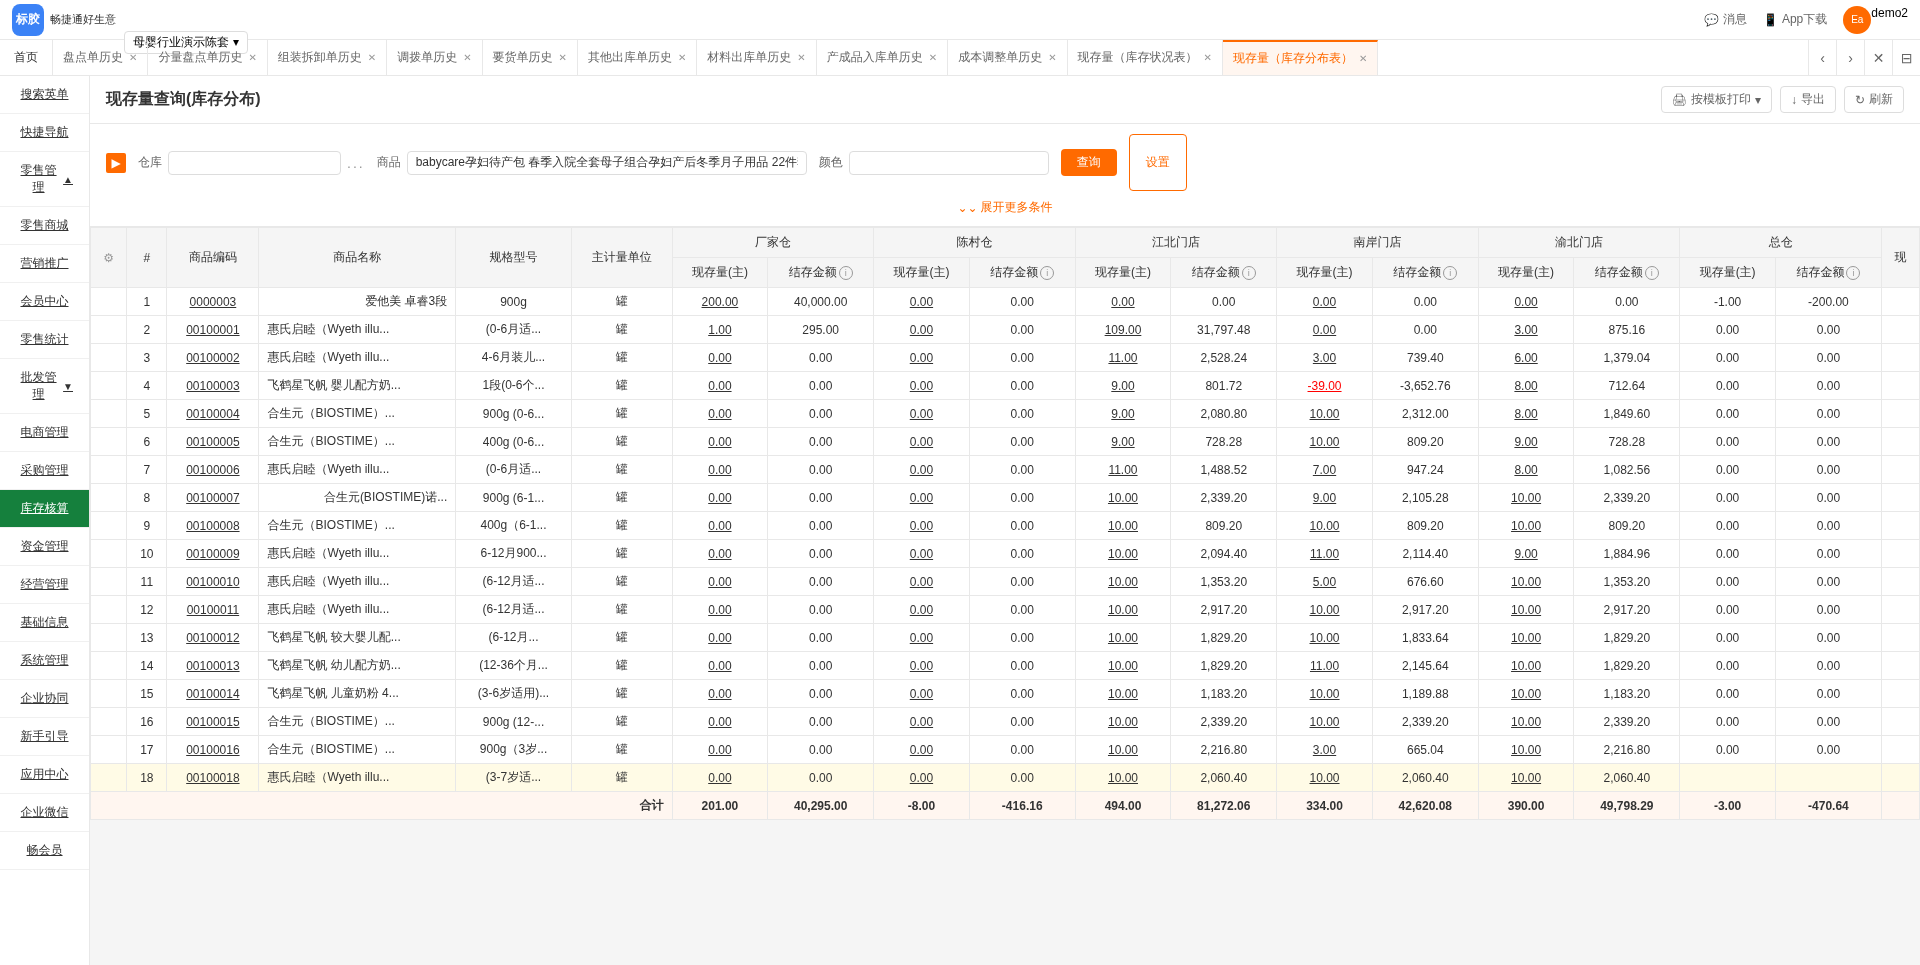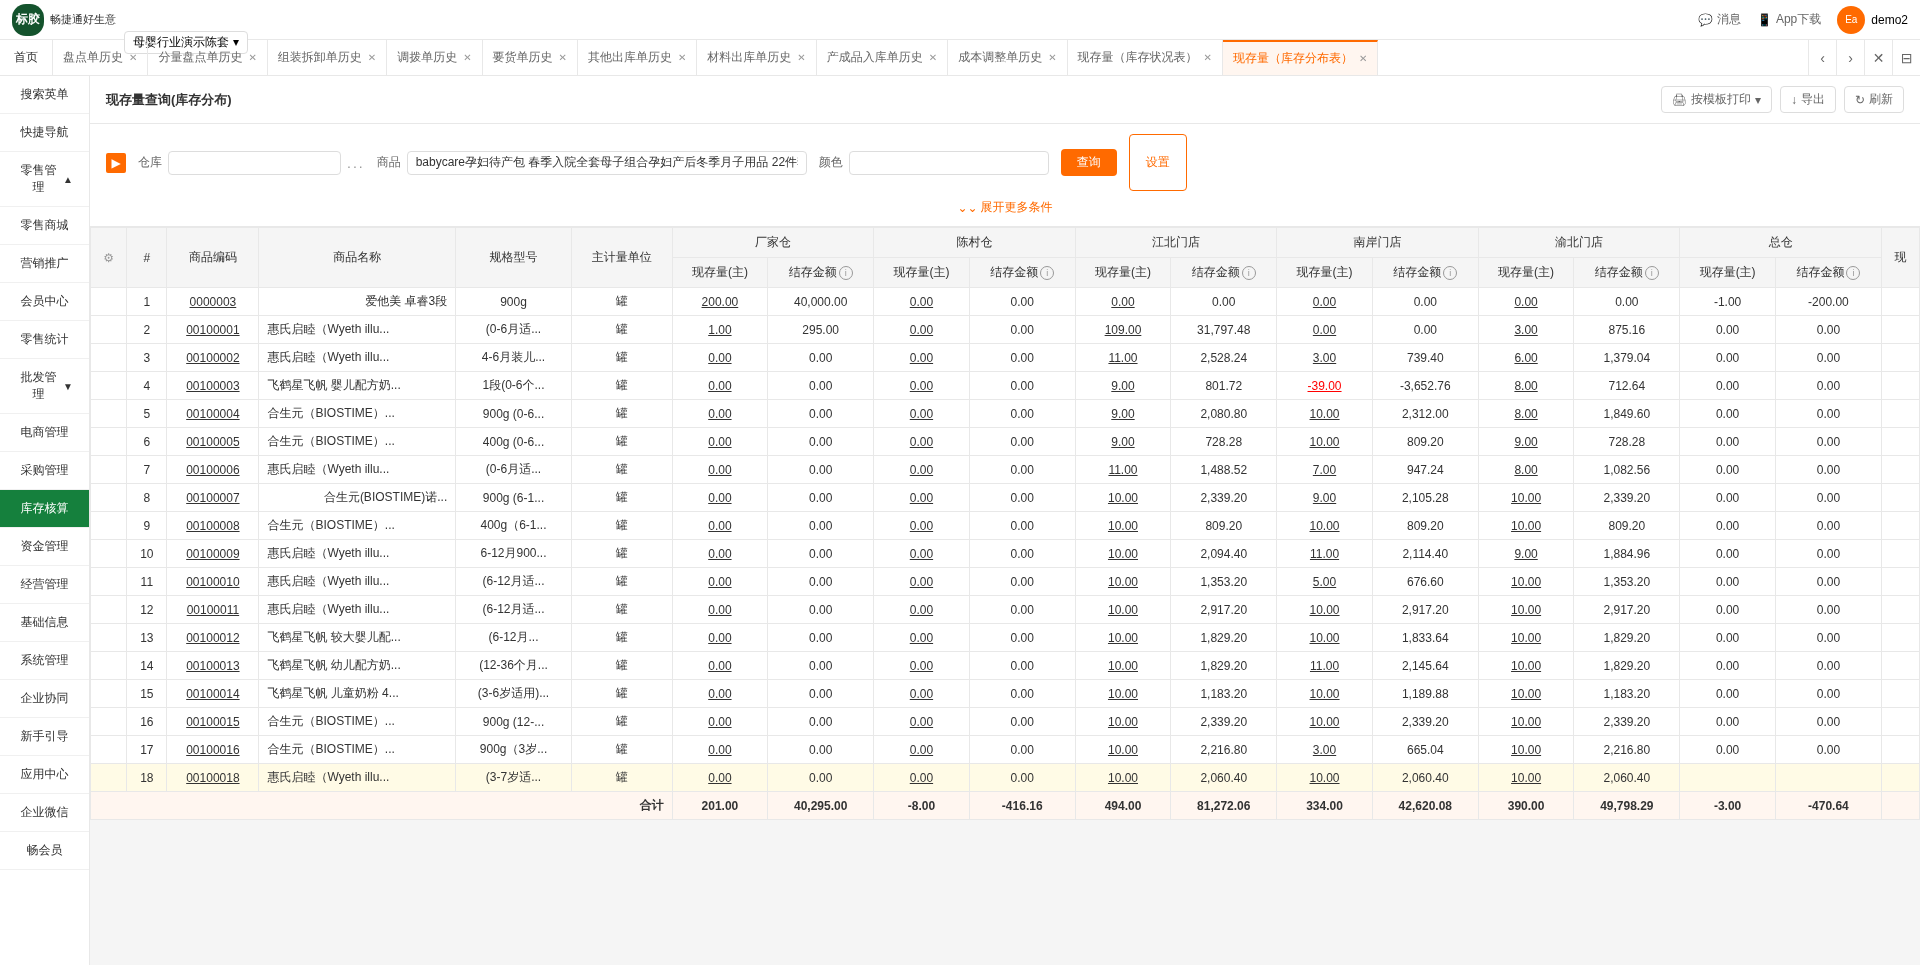--- a/index.html
+++ b/index.html
@@ -2,49 +2,49 @@
 <html><head>
   <meta charset="utf-8">
   <style>
     * { box-sizing: border-box; margin: 0; padding: 0; font-family: 'Microsoft YaHei', Arial, sans-serif; font-size: 12px; }
     body { background: #f5f5f5; overflow: hidden; }
     
     
     .topbar { background: #fff; height: 40px; display: flex; align-items: center; justify-content: space-between; padding: 0 12px; border-bottom: 1px solid #e8e8e8; }
     .topbar-left { display: flex; align-items: center; gap: 8px; }
     .logo-area { display: flex; align-items: center; gap: 6px; }
-    .logo-icon { width: 32px; height: 32px; background: #14532d; border-radius: 14px; display: flex; align-items: center; justify-content: center; color: white; font-weight: bold; font-size: 10px; }
+    .logo-icon { width: 32px; height: 32px; background: #3b82f6; border-radius: 8px; display: flex; align-items: center; justify-content: center; color: white; font-weight: bold; font-size: 10px; }
     .logo-text { font-size: 11px; color: #333; line-height: 1.2; }
     .store-select { display: flex; align-items: center; gap: 4px; border: 1px solid #ddd; border-radius: 4px; padding: 2px 8px; cursor: pointer; background: #fff; margin-top: 45px; }
     .topbar-right { display: flex; align-items: center; gap: 16px; }
     .top-icon-btn { display: flex; align-items: center; gap: 4px; color: #666; cursor: pointer; font-size: 12px; }
     .avatar { width: 28px; height: 28px; border-radius: 50%; background: #ff6a00; display: flex; align-items: center; justify-content: center; color: white; font-size: 11px; }
     
     
     .nav-tabs { background: #fff; height: 36px; display: flex; align-items: center; border-bottom: 1px solid #e8e8e8; overflow: hidden; }
     .nav-tab { display: flex; align-items: center; gap: 4px; padding: 0 10px; height: 36px; border-right: 1px solid #e8e8e8; cursor: pointer; white-space: nowrap; font-size: 12px; color: #666; flex-shrink: 0; }
     .nav-tab.home { background: #fff; color: #333; padding: 0 14px; }
     .nav-tab.active { background: #fff6f0; color: #ff6a00; border-top: 2px solid #ff6a00; }
     .nav-tab .close-x { color: #999; font-size: 10px; cursor: pointer; margin-left: 2px; }
     .nav-arrows { display: flex; align-items: center; margin-left: auto; }
     .nav-arrow-btn { width: 28px; height: 36px; display: flex; align-items: center; justify-content: center; cursor: pointer; border-left: 1px solid #e8e8e8; color: #666; font-size: 14px; }
     
     
     .layout { display: flex; height: calc(965px - 76px); }
     .sidebar { width: 90px; background: #fff; border-right: 1px solid #e8e8e8; overflow-y: auto; flex-shrink: 0; }
-    .sidebar-item { padding: 10px 16px; text-align: center; cursor: pointer; color: #333; border-bottom: 1px solid #f0f0f0; font-size: 12px; }
+    .sidebar-item { padding: 10px 16px; text-align: center; cursor: pointer; color: #333; border-bottom: 1px solid #f0f0f0; font-size: 12px; text-decoration: underline; }
     .sidebar-item.active { background: #15803d; color: #fff; }
     .sidebar-item.has-arrow { display: flex; align-items: center; justify-content: center; gap: 2px; }
     
     
     .main { flex: 1; overflow: hidden; display: flex; flex-direction: column; background: #f5f5f5; }
     
     
     .page-header { background: #fff; padding: 10px 16px; display: flex; align-items: center; justify-content: space-between; border-bottom: 1px solid #e8e8e8; }
-    .page-title { font-size: 13px; font-weight: bold; color: #333; }
+    .page-title { font-size: 16px; font-weight: bold; color: #333; }
     .page-actions { display: flex; align-items: center; gap: 8px; }
     .action-btn { display: flex; align-items: center; gap: 4px; padding: 4px 10px; border: 1px solid #ddd; border-radius: 4px; cursor: pointer; color: #666; background: #fff; font-size: 12px; }
     
     
     .search-area { background: #fff; padding: 10px 16px; border-bottom: 1px solid #e8e8e8; }
     .search-row { display: flex; align-items: center; gap: 12px; flex-wrap: wrap; }
     .search-item { display: flex; align-items: center; gap: 6px; }
     .search-label { color: #666; white-space: nowrap; }
     .search-input { border: 1px solid #ddd; border-radius: 4px; padding: 4px 8px; min-width: 80px; color: #333; }
     .search-input-wide { min-width: 400px; border: 1px solid #ddd; border-radius: 4px; padding: 4px 8px; color: #333; }
@@ -91,21 +91,21 @@
   </div>
   <div class="topbar-right">
     <div class="top-icon-btn">
       <span>💬</span>
       <span>消息</span>
     </div>
     <div class="top-icon-btn">
       <span>📱</span>
       <span>App下载</span>
     </div>
-    <div style="display:flex;align-items:center;gap:6px;">
+    <div style="display:flex;align-items:flex-start;">
       <div class="avatar">
         <span style="font-size:10px;">Ea</span>
       </div>
       <span>demo2</span>
     </div>
   </div>
 </div>
 
 <div class="nav-tabs">
   <div class="nav-tab home">

